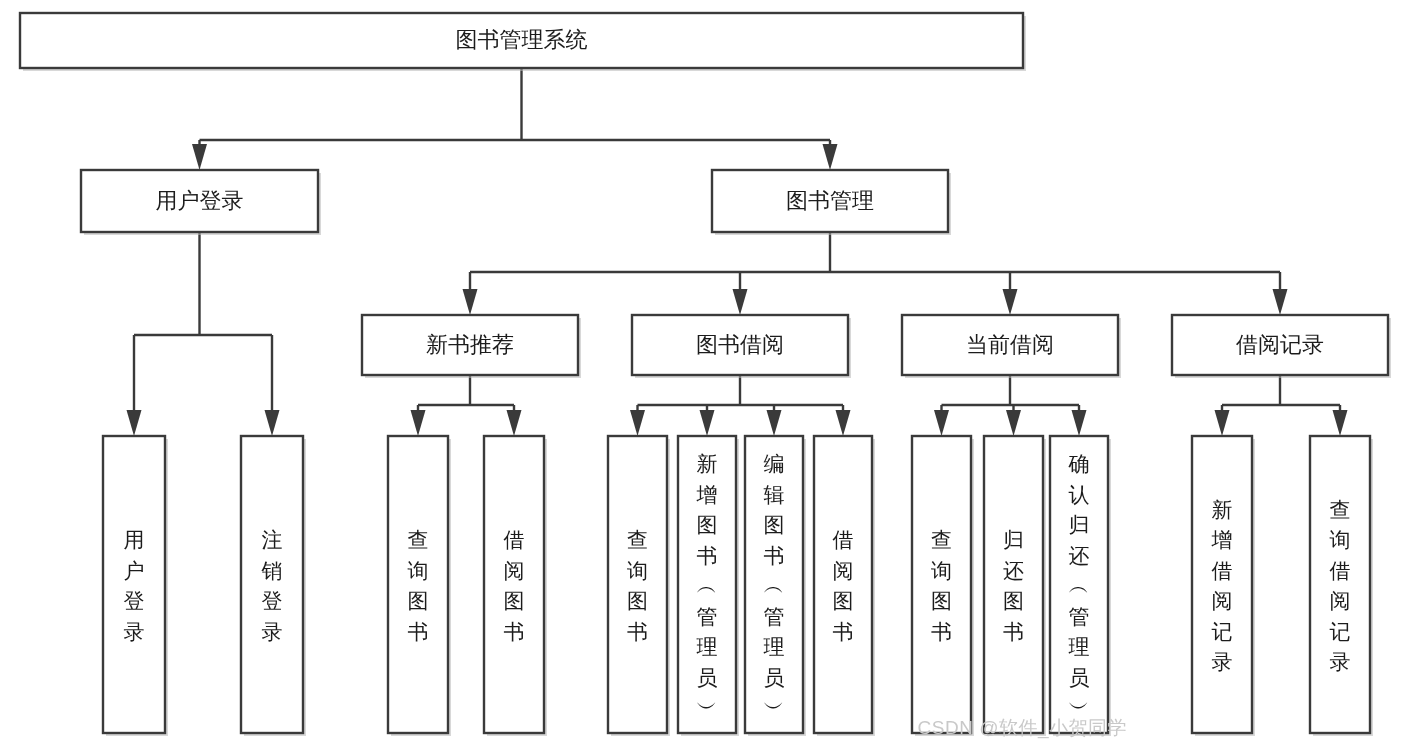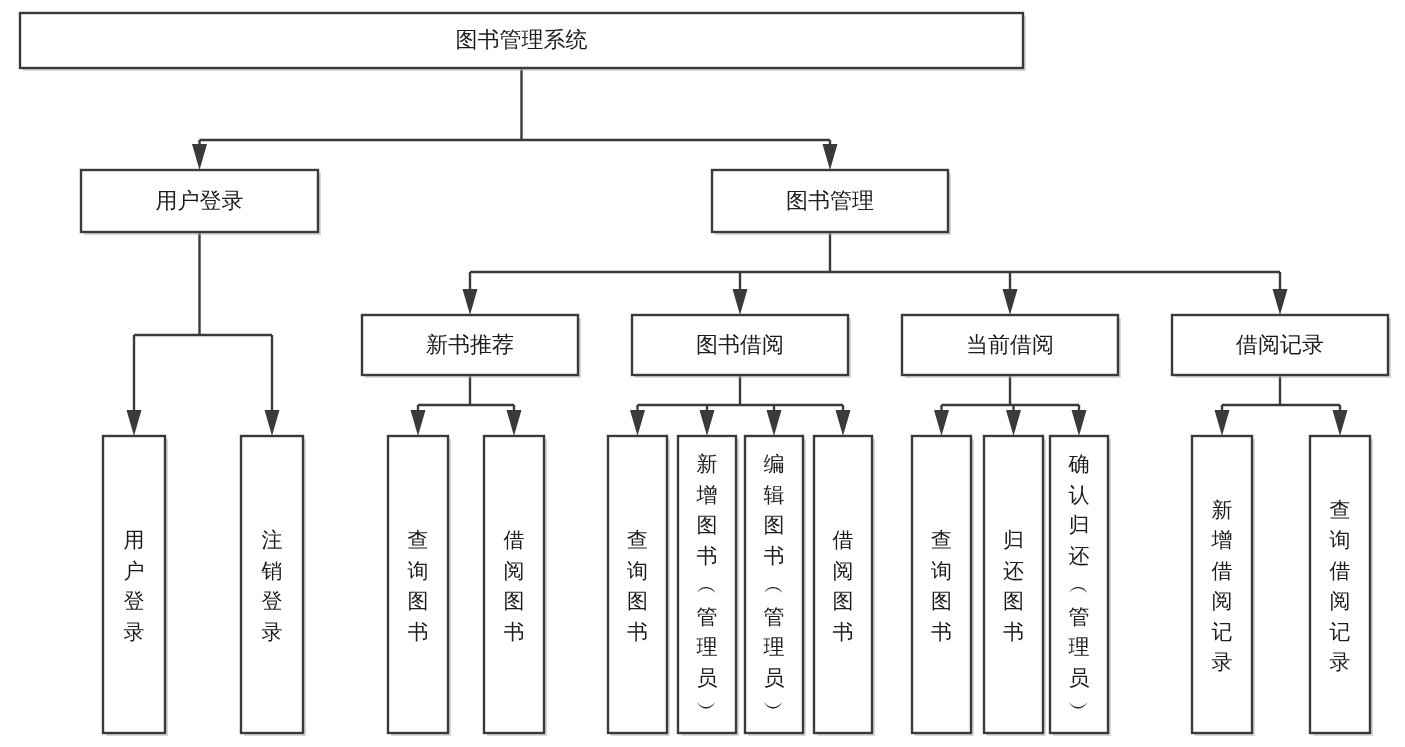--- a/index.html
+++ b/index.html
@@ -240,13 +240,14 @@
           <rect class="node-box" x="1192" y="436" width="60" height="297"></rect>
           <text class="node-label-v" x="1222" y="516.79"><tspan x="1222" dy="0">新</tspan><tspan x="1222" dy="30.5">增</tspan><tspan x="1222" dy="30.5">借</tspan><tspan x="1222" dy="30.5">阅</tspan><tspan x="1222" dy="30.5">记</tspan><tspan x="1222" dy="30.5">录</tspan></text>
         </g>
         <g>
           <rect class="node-box-shadow" x="1313" y="439" width="60" height="297"></rect>
           <rect class="node-box" x="1310" y="436" width="60" height="297"></rect>
           <text class="node-label-v" x="1340" y="516.79"><tspan x="1340" dy="0">查</tspan><tspan x="1340" dy="30.5">询</tspan><tspan x="1340" dy="30.5">借</tspan><tspan x="1340" dy="30.5">阅</tspan><tspan x="1340" dy="30.5">记</tspan><tspan x="1340" dy="30.5">录</tspan></text>
         </g>
       </g>
   </svg>
+  <div class="watermark-text">CSDN @软件_小贺同学</div>
 </div>
 
 </body></html>

